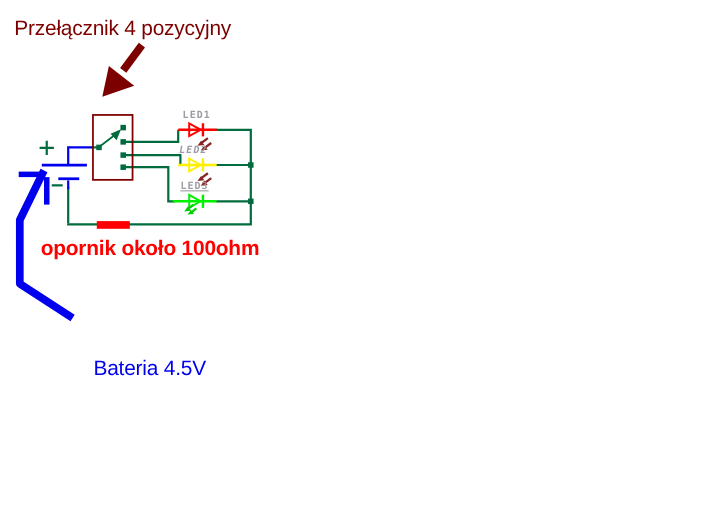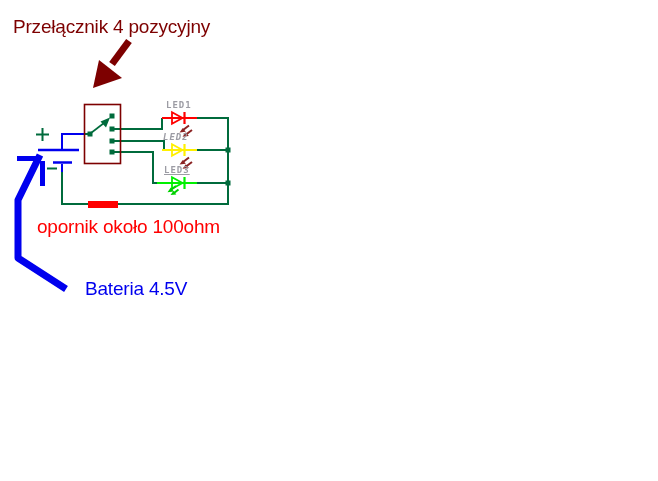--- a/index.html
+++ b/index.html
@@ -5,21 +5,21 @@
   html,body { margin:0; padding:0; background:#fff; }
   #canvas {
     position:relative; width:658px; height:417px; background:#ffffff;
     overflow:hidden; font-family:"Liberation Sans", sans-serif;
   }
   #schematic-svg { position:absolute; left:0; top:0; }
 
   .note { position:absolute; font-size:19px; line-height:1.1; white-space:pre; letter-spacing:-0.2px; }
   .note-darkred { color:var(--dark-red); }
   .note-red { color:var(--red); }
-  .note-blue { color:var(--blue); }
+  .note-blue { color:var(--blue);margin-top:47px; }
 
   .led-label {
     position:absolute; font-family:"DejaVu Sans Mono", monospace;
     font-size:9px; font-weight:700; letter-spacing:1px; color:var(--gray);
   }
 
   svg .wire { stroke:var(--wire); stroke-width:2; fill:none; }
   svg .wire-thin { stroke:var(--wire); stroke-width:1.6; fill:none; }
   svg .dot { fill:var(--wire); }
   svg .blue-l { stroke:var(--blue); stroke-width:2; fill:none; }
@@ -123,21 +123,21 @@
         <path class="em3-s" stroke-width="2" d="M178.5,189.5 L174,193"></path>
         <polygon class="em3-f" points="170.5,195 176.3,194.5 173.6,190.8"></polygon>
       </g>
     </g>
 
     <rect class="red-fill" x="88" y="201" width="30" height="7"></rect>
   </svg>
 
   <span class="note note-darkred" style="left:13px; top:17px;">Przełącznik 4 pozycyjny</span>
 
-  <span class="note note-red" style="left:37px; top:217px;">opornik około 100ohm</span>
+  <span class="note note-red" style="left:37px; top:217px;font-weight:bold;">opornik około 100ohm</span>
 
   <span class="note note-blue" style="left:85px; top:279px;">Bateria 4.5V</span>
 
   <span class="led-label" style="left:166px; top:100px;">LED1</span>
   <span class="led-label" style="left:163px; top:132px;font-style:italic;">LED2</span>
   <span class="led-label" style="left:164px; top:165px;text-decoration:underline;">LED3</span>
 
 </div>
 
 </body></html>

